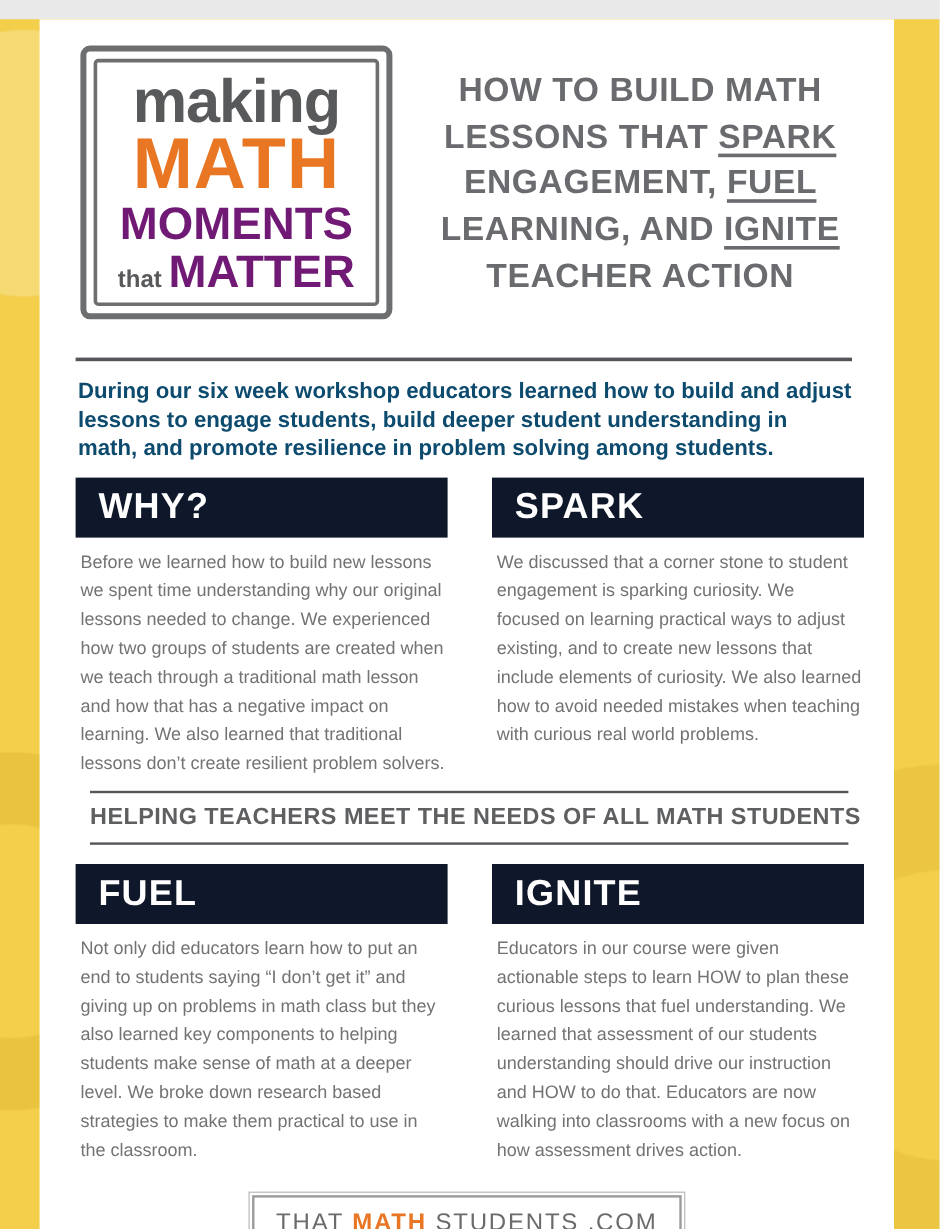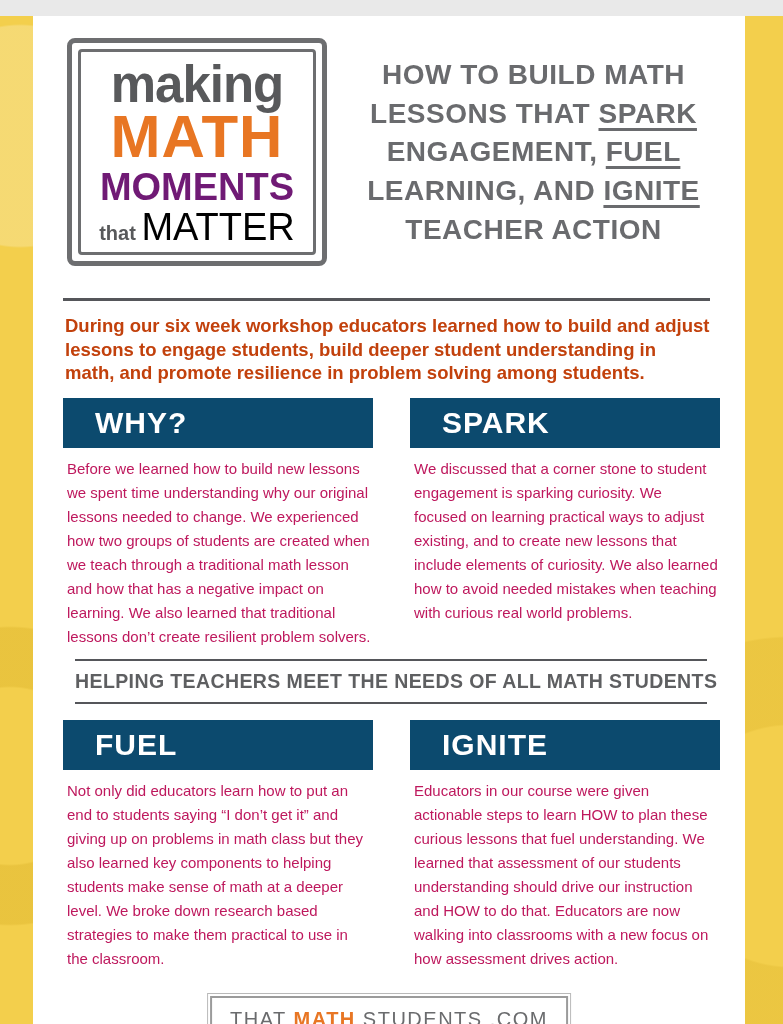--- a/index.html
+++ b/index.html
@@ -52,21 +52,21 @@
     align-items: center;
     justify-content: center;
     text-align: center;
     line-height: 1;
   }
   .logo-making { font-size: 51px; font-weight: bold; color: #58595B; letter-spacing: -1px; }
   .logo-math    { font-size: 60px; font-weight: bold; color: #E87623; letter-spacing: 1px; margin-top: -3px; }
   .logo-moments { font-size: 38px; font-weight: bold; color: #701a75; margin-top: 1px; }
   .logo-line4   { margin-top: 2px; white-space: nowrap; }
   .logo-that    { font-size: 20px; font-weight: bold; color: #58595B; }
-  .logo-matter  { font-size: 38px; font-weight: normal; color: #000000; }
+  .logo-matter  { font-size: 38px; font-weight: bold; color: #701a75; }
 
   .title {
     flex: 1 1 auto;
     margin-top: 18px;
     padding: 0 6px 0 26px;
     text-align: center;
     font-size: 28px;
     font-weight: bold;
     color: #6A6B6E;
     line-height: 1.38;
@@ -81,47 +81,47 @@
   
   .divider {
     border: none;
     border-top: 3px solid #55565A;
     margin: 32px 10px 0 0;
   }
   .intro {
     margin: 13px 10px 0 2px;
     font-size: 18.5px;
     font-weight: bold;
-    color: #c2410c;
+    color: #0c4a6e;
     line-height: 1.28;
   }
 
   
   .cols {
     display: flex;
     gap: 37px;
     margin-top: 13px;
   }
   .col { flex: 1 1 0; }
   .bar {
     height: 50px;
-    background: #0c4a6e;
+    background: #0f172a;
     color: #ffffff;
     font-size: 30px;
     font-weight: bold;
     letter-spacing: 1px;
     display: flex;
     align-items: center;
-    padding-left: 32px;
+    padding-left: 19px;
   }
   .body-text {
     margin-top: 9px;
     padding: 0 2px 0 4px;
     font-size: 15px;
-    color: #be185d;
+    color: #737373;
     line-height: 1.6;
   }
 
   
   .banner {
     margin: 10px 13px 0 12px;
     border-top: 2.5px solid #55565A;
     border-bottom: 2.5px solid #55565A;
     padding: 9px 0;
     text-align: center;

